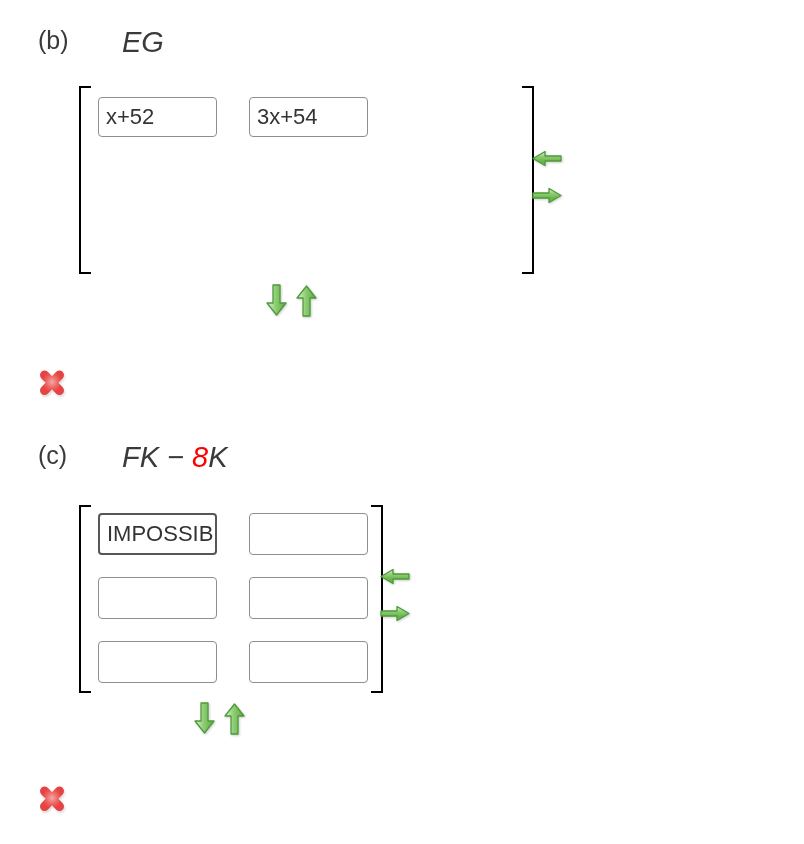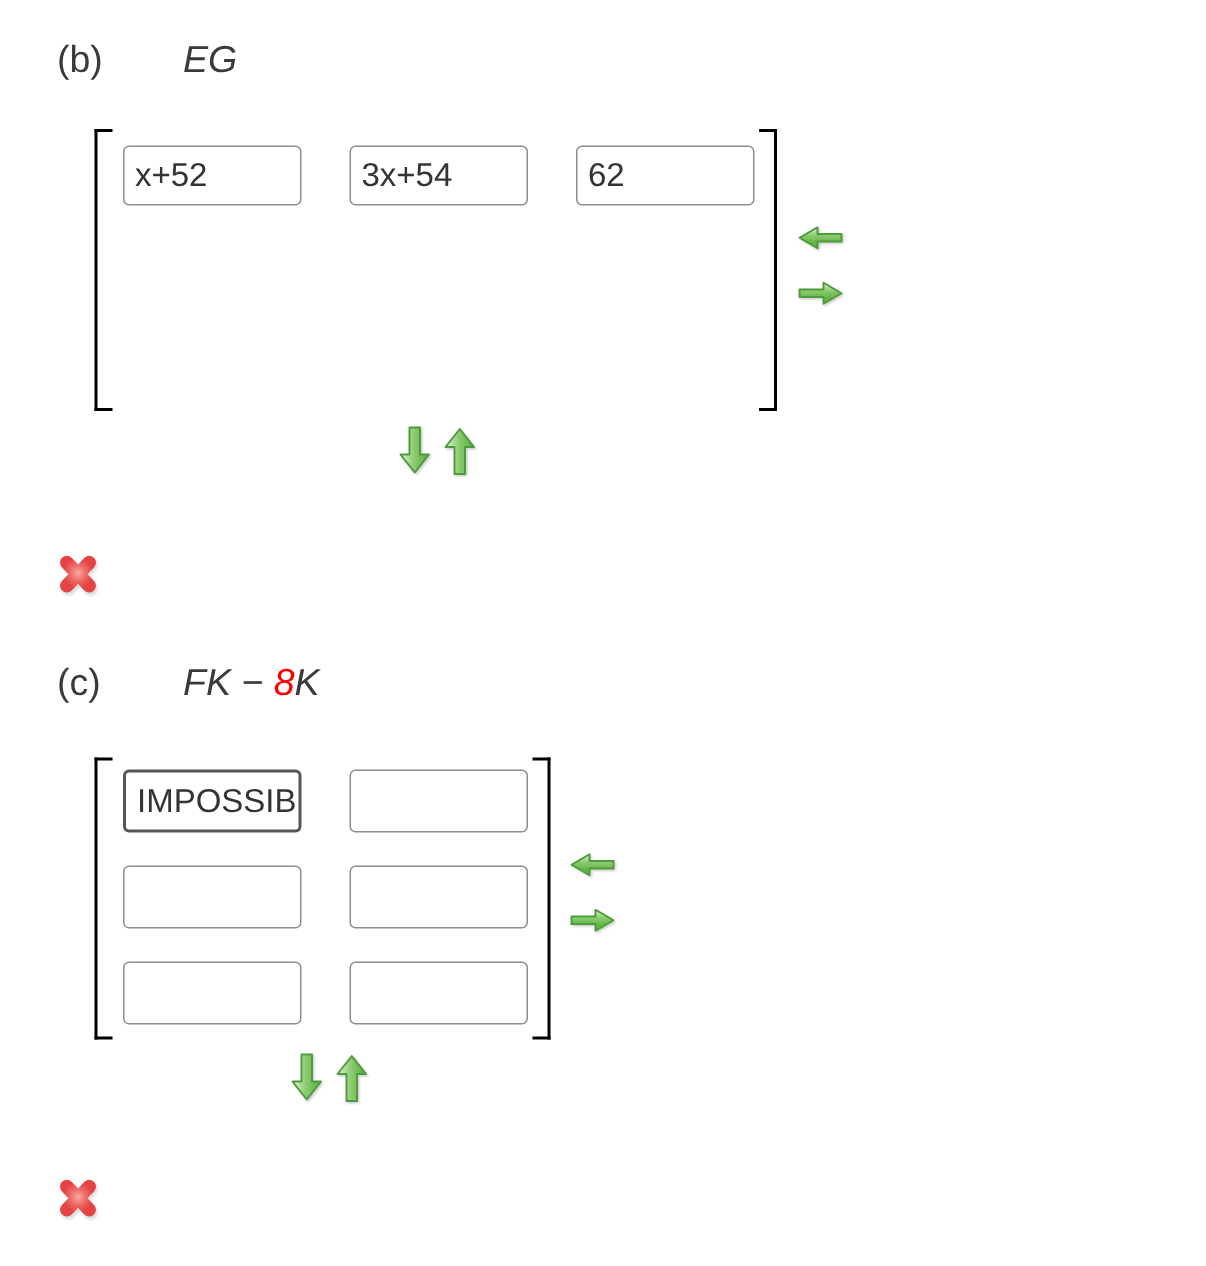--- a/index.html
+++ b/index.html
@@ -5,24 +5,24 @@
   * { margin:0; padding:0; box-sizing:border-box; }
   html,body { background:#ffffff; }
   body {
     width:804px; height:844px; position:relative; overflow:hidden;
     font-family:"Liberation Sans", sans-serif; color:#3a3a3a;
   }
   .abs { position:absolute; }
 
   .part-header { position:absolute; left:38px; height:32px; }
   .part-label { font-size:25px; color:#3a3a3a; }
-  .expr { position:absolute; left:84px; top:0; font-size:25px; font-style:italic; white-space:pre; color:#3a3a3a; }
+  .expr { position:absolute; left:84px; top:0; font-size:29px; font-style:italic; white-space:pre; color:#3a3a3a; }
   .expr .hl { color:#ff0000; font-style:italic; }
 
-  .matrix { position:absolute; }
+  .matrix { position:absolute;margin-left:16px; }
   .bracket { position:absolute; top:0; bottom:0; width:12px; }
   .bracket.left  { left:0;  border-left:2.5px solid #000; border-top:2.5px solid #000; border-bottom:2.5px solid #000; }
   .bracket.right { right:0; border-right:2.5px solid #000; border-top:2.5px solid #000; border-bottom:2.5px solid #000; }
 
   .cells { position:absolute; display:grid; }
   .cells-b { left:19px; top:11px; grid-template-columns:repeat(3,119px); grid-auto-rows:40px; column-gap:32px; row-gap:24px; }
   .cells-c { left:19px; top:8px;  grid-template-columns:repeat(2,119px); grid-auto-rows:42px; column-gap:32px; row-gap:22px; }
 
   input.cell {
     width:100%; height:100%; border:1.5px solid #8e8e8e; border-radius:4px;
@@ -64,21 +64,20 @@
     <span class="part-label">(b)</span>
     <span class="expr"><span>EG</span><span class="hl"></span><span></span></span>
   </div>
 
   <div class="matrix" style="left:63px; top:86px; width:455px; height:188px;">
     <div class="bracket left"></div>
     <div class="bracket right"></div>
     <div class="cells cells-b">
       <input class="cell" value="x+52" style="">
       <input class="cell" value="3x+54" style="">
-      <input class="cell" value="62" style="">
     </div>
   </div>
 
   <button class="icon-btn abs" style="left:531px; top:150px;">
     <span>
       <svg class="arrow-shadow" width="32" height="17" viewBox="0 0 32 17">
         <polygon points="30,6 14,6 14,1.5 2,8.5 14,15.5 14,11 30,11" fill="url(#gGreenV)" stroke="#4d9b3a" stroke-width="1.3" stroke-linejoin="round"></polygon>
       </svg>
     </span>
   </button>

